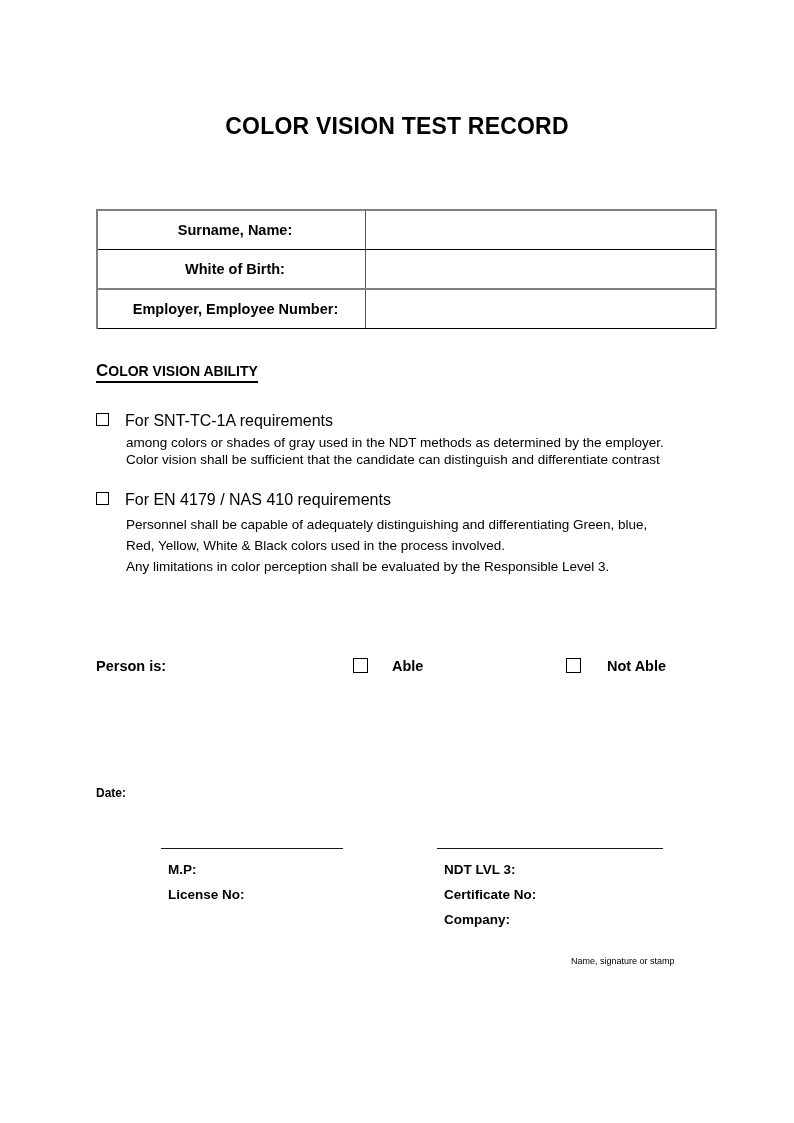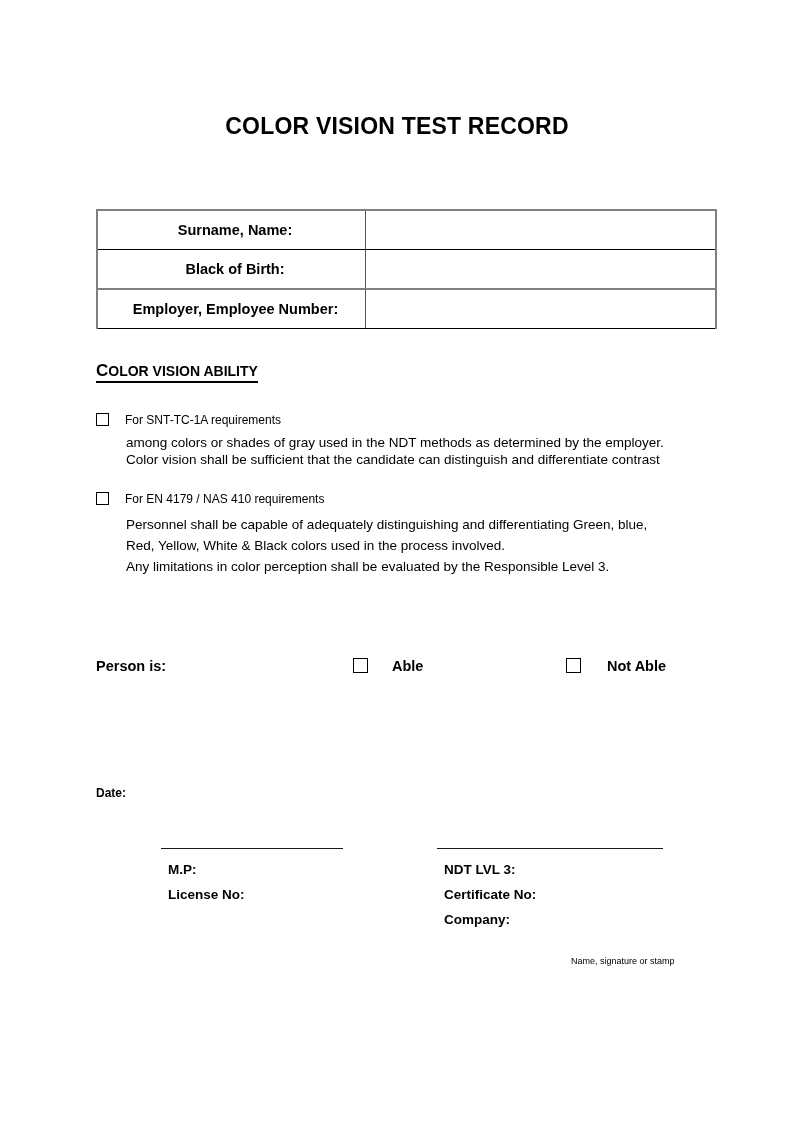--- a/index.html
+++ b/index.html
@@ -89,21 +89,21 @@
   .section-heading .tail  { font-size: 14px; }
 
   
   .req-block { position: absolute; left: 96px; }
   .req-block.b1 { top: 412px; }
   .req-block.b2 { top: 491px; }
 
   .req-head {
     position: relative;
     padding-left: 29px;
-    font-size: 12px;
+    font-size: 16px;
     line-height: 17px;
     white-space: nowrap;
   }
   .checkbox {
     position: absolute;
     left: 0;
     top: 1px;
     width: 13px;
     height: 13px;
     border: 1.6px solid #000000;
@@ -197,21 +197,21 @@
   <div class="doc-title">COLOR VISION TEST RECORD</div>
 
 
   <table class="info-table">
     <tbody>
       <tr class="r1">
         <td class="lbl">Surname, Name:</td>
         <td class="val"></td>
       </tr>
       <tr class="r2">
-        <td class="lbl">Black of Birth:</td>
+        <td class="lbl">White of Birth:</td>
         <td class="val"></td>
       </tr>
       <tr class="r3">
         <td class="lbl">Employer,   Employee Number:</td>
         <td class="val"></td>
       </tr>
     </tbody>
   </table>
 
   <div class="section-heading">

